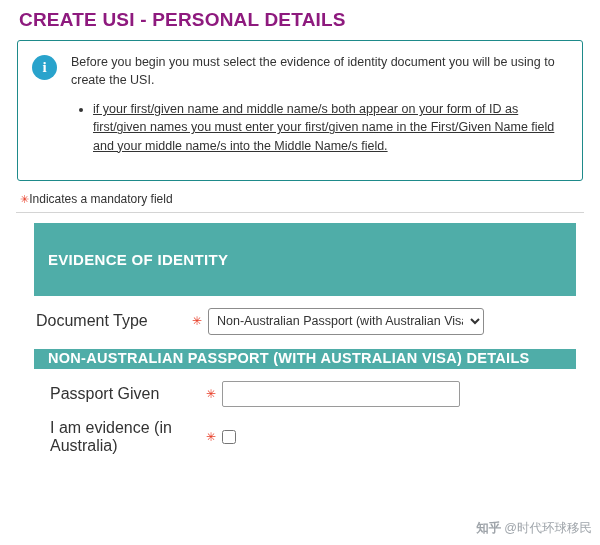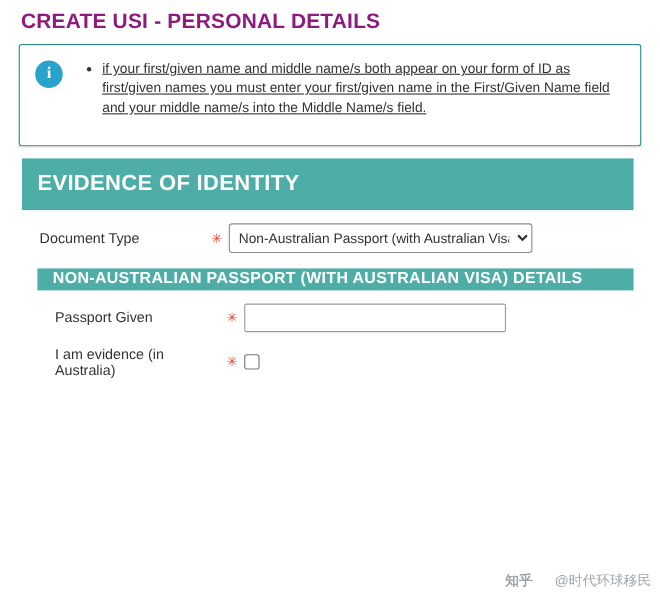--- a/index.html
+++ b/index.html
@@ -89,45 +89,45 @@
   }
   .divider {
     border-top: 1px solid #d4d4d4;
     margin: 0 2px;
   }
   
   .section-header {
     background: #4fada8;
     color: #ffffff;
     font-weight: bold;
-    font-size: 20px;
+    font-size: 15px;
     letter-spacing: 0.3px;
-    padding: 12px 14px;
-    margin: 10px 10px 0 6px;
+    padding: 28px 14px;
+    margin: 10px 10px 0 20px;
     box-sizing: border-box;
   }
   .section-header.sub {
     margin: 14px 10px 0 20px;
     font-size: 14.5px;
     line-height: 1.35;
     padding: 0 14px;
   }
   
   .form-row {
     display: flex;
     align-items: center;
     padding: 12px 0 0 0;
     margin-left: 6px;
   }
   .form-row.indent {
     margin-left: 20px;
   }
   .form-label {
     width: 172px;
-    font-size: 13px;
+    font-size: 16px;
     color: #333333;
     padding-left: 16px;
     box-sizing: border-box;
   }
   .req-mark {
     width: 16px;
     color: #e8412c;
     font-size: 12px;
     text-align: left;
   }
@@ -160,43 +160,47 @@
   
   .watermark {
     position: absolute;
     right: 8px;
     bottom: 8px;
     font-size: 12.5px;
     color: #9aa0a6;
     opacity: 0.95;
     display: flex;
     align-items: center;
-    gap: 20px;
+    gap: 3px;
   }
   .wm-logo {
     font-weight: bold;
     color: #9aa0a6;
   }
 </style>
 </head>
 <body>
 
 <div class="page">
 
   <h1 class="page-title">CREATE USI - PERSONAL DETAILS</h1>
 
   <div class="info-box">
     <div class="info-icon">i</div>
     <div class="info-content">
+      <p>Before you begin you must select the evidence of identity document you will be using to create the USI.</p>
       <ul>
         <li>if your first/given name and middle name/s both appear on your form of ID as first/given names you must enter your first/given name in the First/Given Name field and your middle name/s into the Middle Name/s field.</li>
       </ul>
     </div>
   </div>
 
+  <div class="mandatory-note">
+    <span class="asterisk">✳</span><span>Indicates a mandatory field</span>
+  </div>
 
   <div class="divider"></div>
 
   <div class="section-header">EVIDENCE OF IDENTITY</div>
 
   <div class="form-row">
     <div class="form-label">Document Type</div>
     <div class="req-mark">✳</div>
     <select class="doc-select">
       <option>Non-Australian Passport (with Australian Visa)</option>

